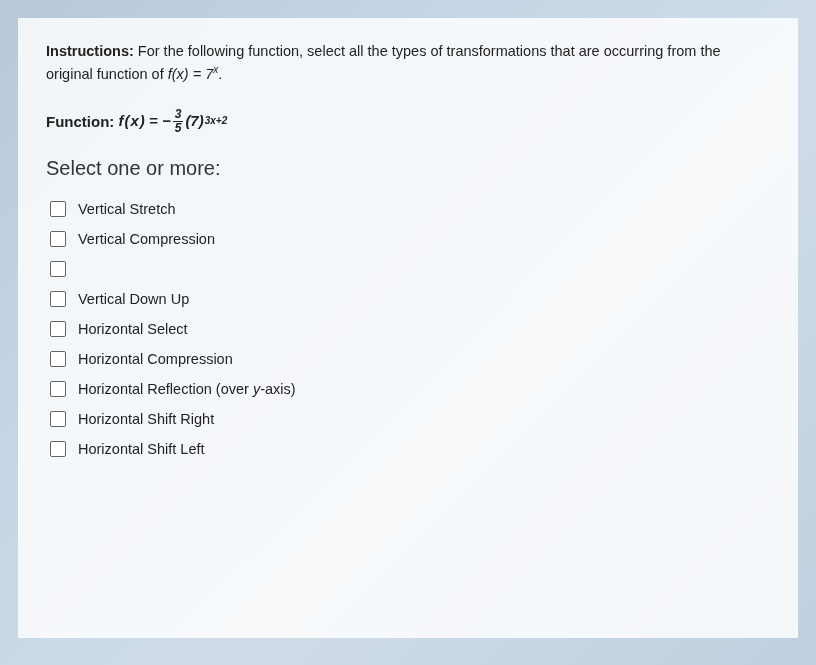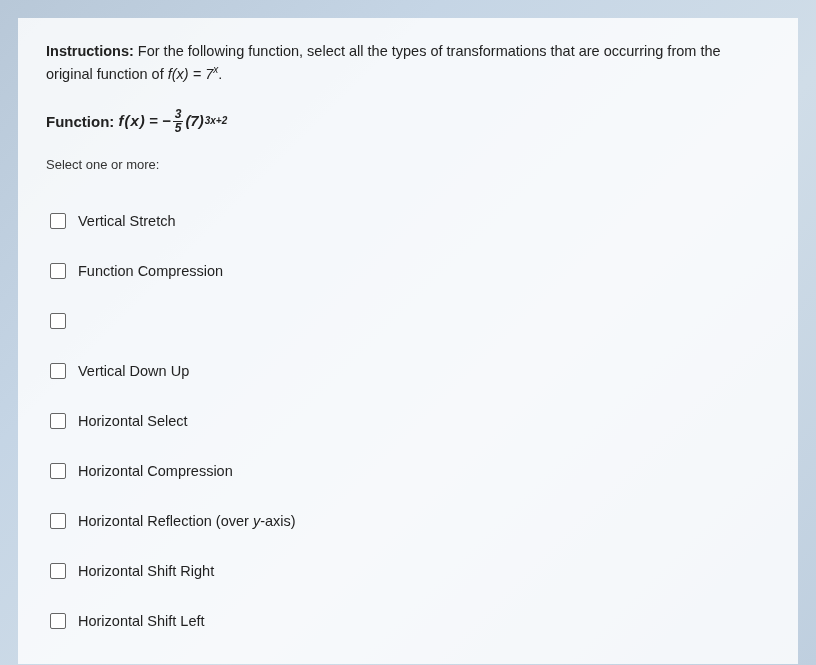--- a/index.html
+++ b/index.html
@@ -41,40 +41,39 @@
       font-weight: bold;
       margin-bottom: 22px;
       line-height: 1.6;
     }
 
     .function-label {
       font-weight: bold;
     }
 
     .select-label {
-      font-size: 13px;
+      font-size: 20px;
       margin-bottom: 14px;
       color: #333;
     }
 
     .options-list {
       list-style: none;
       display: flex;
       flex-direction: column;
       gap: 0px;
     }
 
     .option-item {
       display: flex;
       align-items: flex-start;
       padding: 7px 0 7px 4px;
       font-size: 14.5px;
       color: #222;
       cursor: pointer;
-      margin-top: 20px;
     }
 
     .option-item input[type="checkbox"] {
       width: 16px;
       height: 16px;
       margin-right: 12px;
       border: 1.5px solid #666;
       background: white;
       appearance: none;
       -webkit-appearance: none;
@@ -155,21 +154,21 @@
 
   <ul class="options-list">
 
     <li class="option-item">
       <input type="checkbox" id="opt1" style="">
       <label for="opt1">Vertical Stretch</label>
     </li>
 
     <li class="option-item">
       <input type="checkbox" id="opt2" style="">
-      <label for="opt2">Function Compression</label>
+      <label for="opt2">Vertical Compression</label>
     </li>
 
     <li class="option-item">
       <input type="checkbox" id="opt3" style="">
     </li>
 
     <li class="option-item">
       <input type="checkbox" id="opt4" style="">
       <label for="opt4">Vertical Down Up</label>
     </li>

